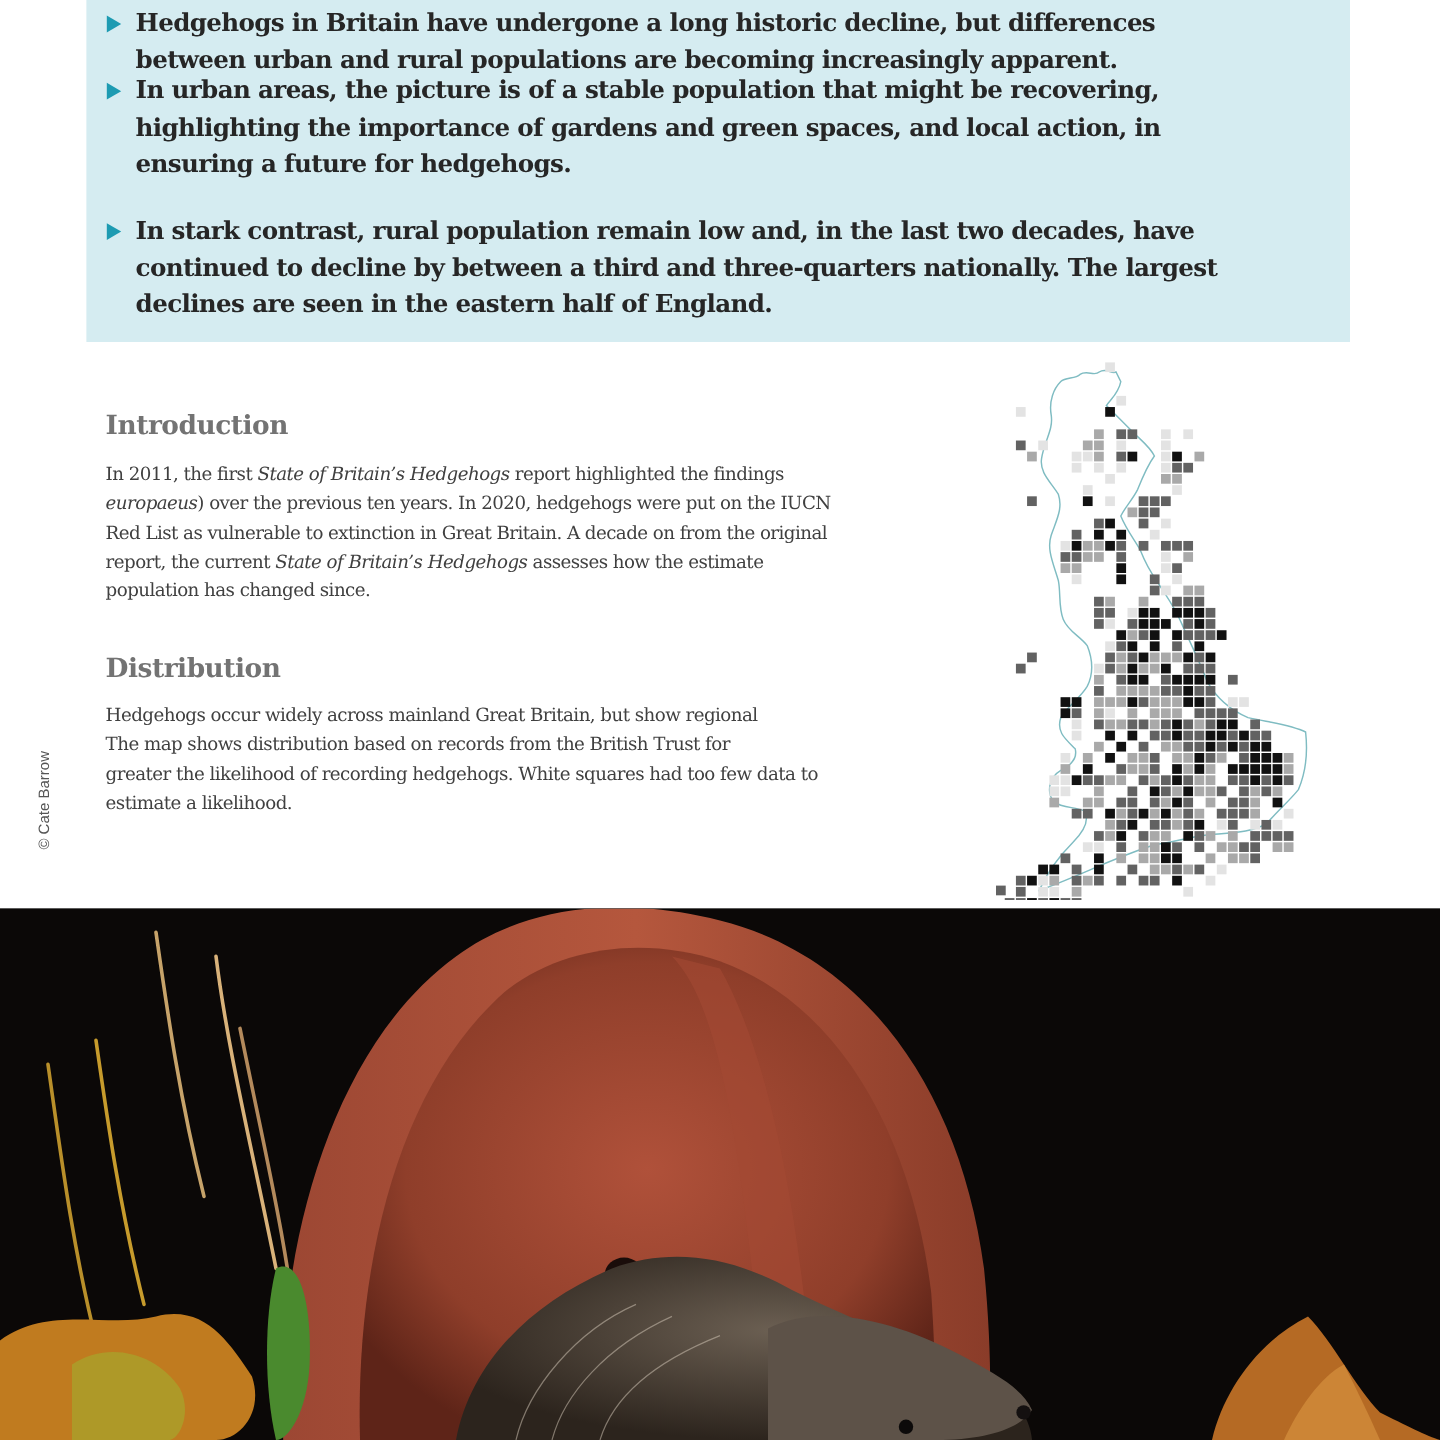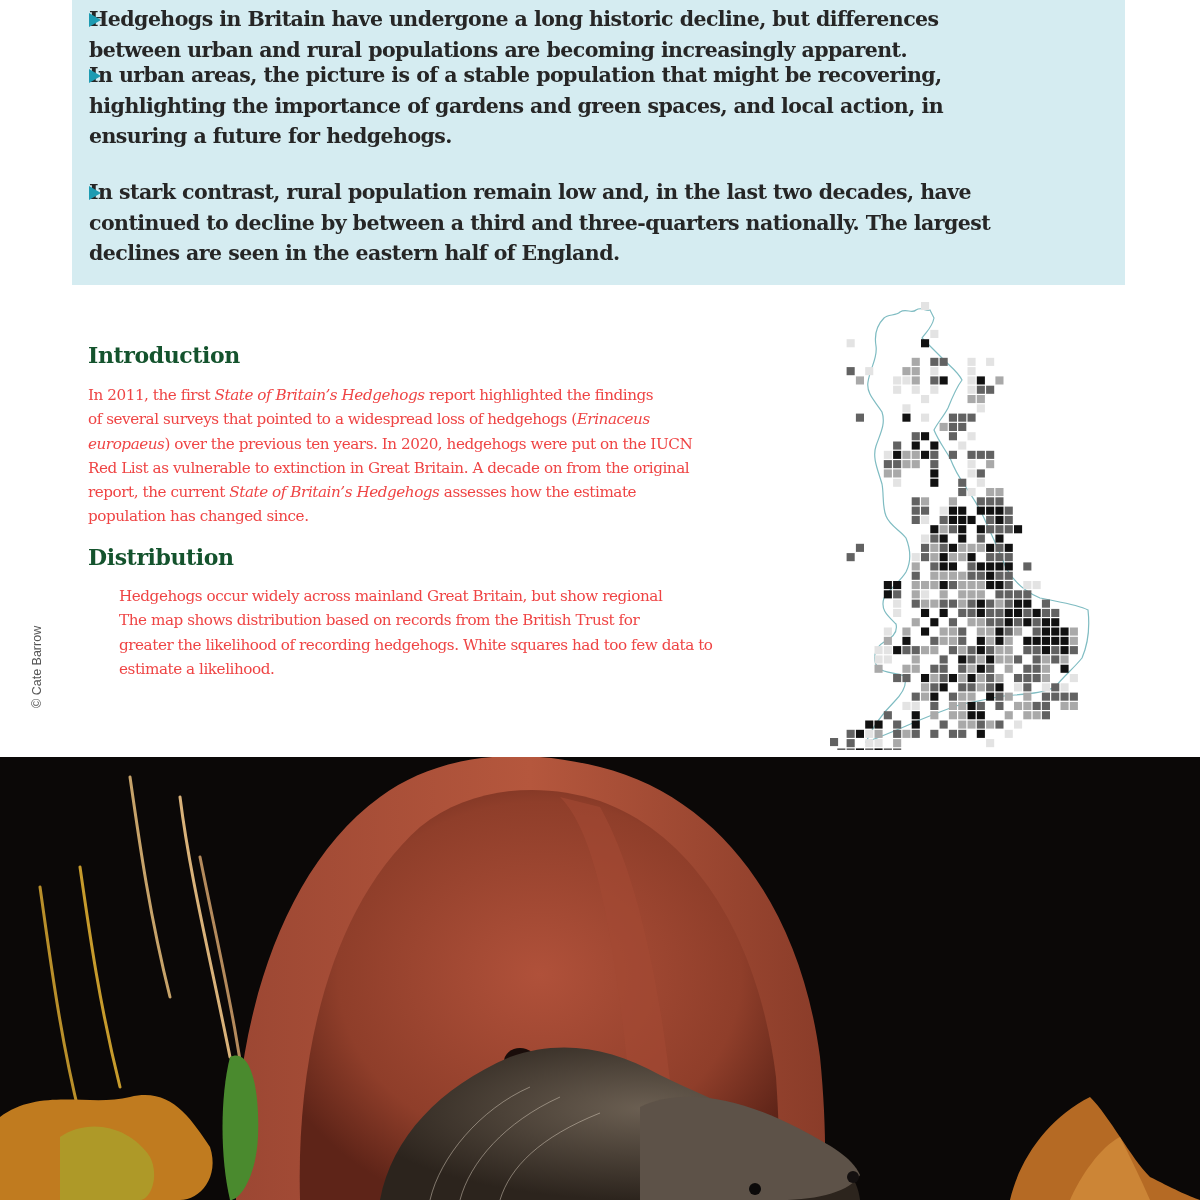--- a/index.html
+++ b/index.html
@@ -15,29 +15,29 @@
     position: absolute; left: 17px; width: 1000px;
     font-family: "DejaVu Serif", serif; font-weight: bold;
     font-size: 20.5px; line-height: 30.5px; color: #262626;
     letter-spacing: -0.55px;
   }
   .bullet .tri {
     position: absolute; left: 0; top: 9px; width: 0; height: 0;
     border-top: 7px solid transparent; border-bottom: 7px solid transparent;
     border-left: 12px solid #1d9bb2;
   }
-  .bullet .txt { display: block; }
+  .bullet .txt { display: block; margin-left: 24px; }
   .section-title {
     position: absolute; left: 88px; font-family: "DejaVu Serif", serif;
-    font-weight: bold; font-size: 22px; color: #14532d; letter-spacing: -0.4px;
+    font-weight: bold; font-size: 22px; color: #737373; letter-spacing: -0.4px;
   }
   .body-text {
     position: absolute; left: 88px; width: 690px;
     font-family: "DejaVu Serif", serif; font-size: 15.2px; line-height: 24.3px;
-    color: #ef4444; letter-spacing: -0.45px; font-weight: normal;
+    color: #404040; letter-spacing: -0.45px; font-weight: normal;
   }
   .body-text i { font-style: italic; }
   .credit {
     position: absolute; left: 30px; top: 708px; transform-origin: left top;
     transform: rotate(-90deg); font-family: "Liberation Sans", sans-serif;
     font-size: 12.5px; color: #555; white-space: nowrap;
   }
   .map {
     position: absolute; left: 826px; top: 298px; width: 270px; height: 452px;
   }
@@ -66,29 +66,28 @@
     <span class="tri"></span>
     <span class="txt">In stark contrast, rural population remain low and, in the last two decades, have</span>
     <span class="txt">continued to decline by between a third and three-quarters nationally. The largest</span>
     <span class="txt">declines are seen in the eastern half of England.</span>
   </div>
 </div>
 
 <div class="section-title" style="top:342px;">Introduction</div>
 <div class="body-text" style="top:383px;" id="intro-body">
     <div><span>In 2011, the first </span><i>State of Britain’s Hedgehogs</i><span> report highlighted the findings</span></div>
-    <div><span>of several surveys that pointed to a widespread loss of hedgehogs (</span><i>Erinaceus</i><span></span></div>
     <div><span></span><i>europaeus</i><span>) over the previous ten years. In 2020, hedgehogs were put on the IUCN</span></div>
     <div><span>Red List as vulnerable to extinction in Great Britain. A decade on from the original</span><i></i><span></span></div>
     <div><span>report, the current </span><i>State of Britain’s Hedgehogs</i><span> assesses how the estimate</span></div>
     <div><span>population has changed since.</span><i></i><span></span></div>
   </div>
 
 <div class="section-title" style="top:544px;text-align:right;">Distribution</div>
-<div class="body-text" style="top:584px;margin-left:31px;" id="dist-body">
+<div class="body-text" style="top:584px;" id="dist-body">
     <div><span>Hedgehogs occur widely across mainland Great Britain, but show regional</span><i></i><span></span></div>
     <div><span>The map shows distribution based on records from the British Trust for</span><i></i><span></span></div>
     <div><span>greater the likelihood of recording hedgehogs. White squares had too few data to</span><i></i><span></span></div>
     <div><span>estimate a likelihood.</span><i></i><span></span></div>
   </div>
 
 <div class="credit">© Cate Barrow</div>
 
 <div class="map">
   <svg id="map-svg" width="270" height="452" viewBox="0 0 270 452">

